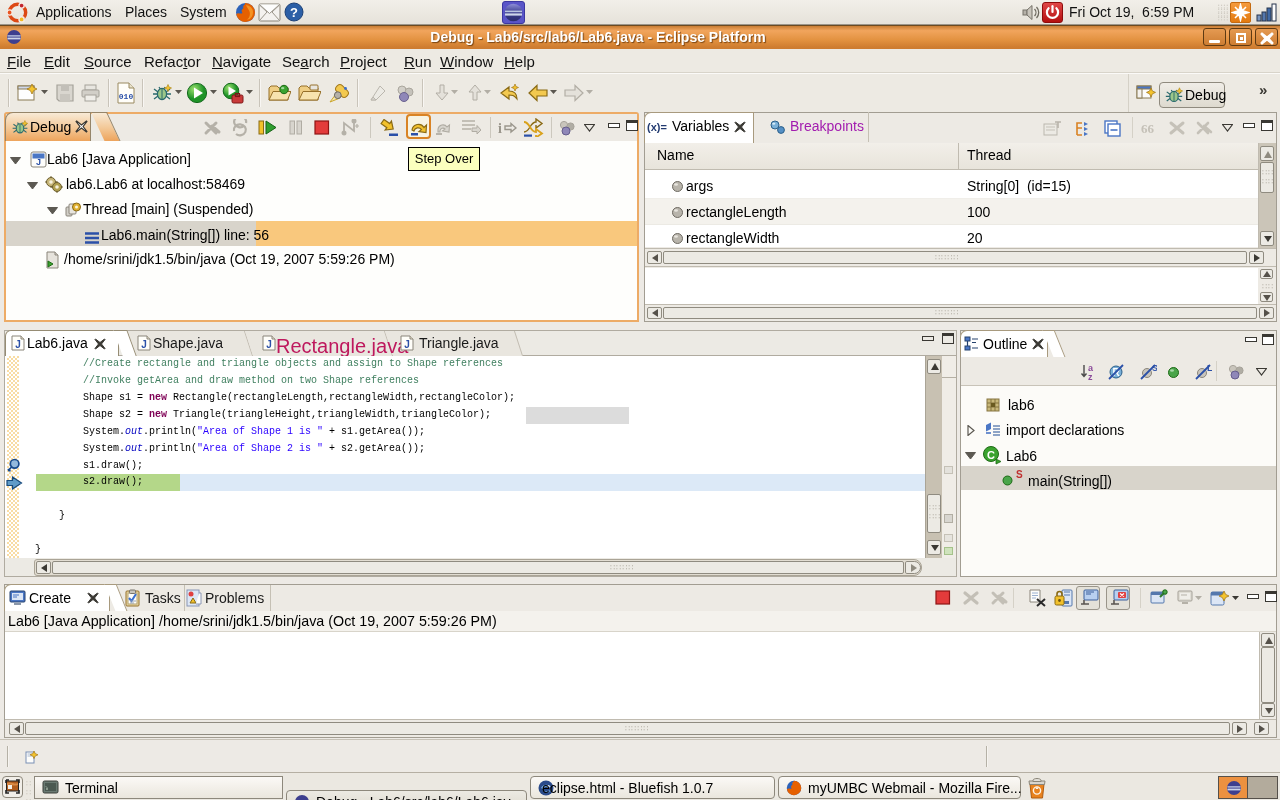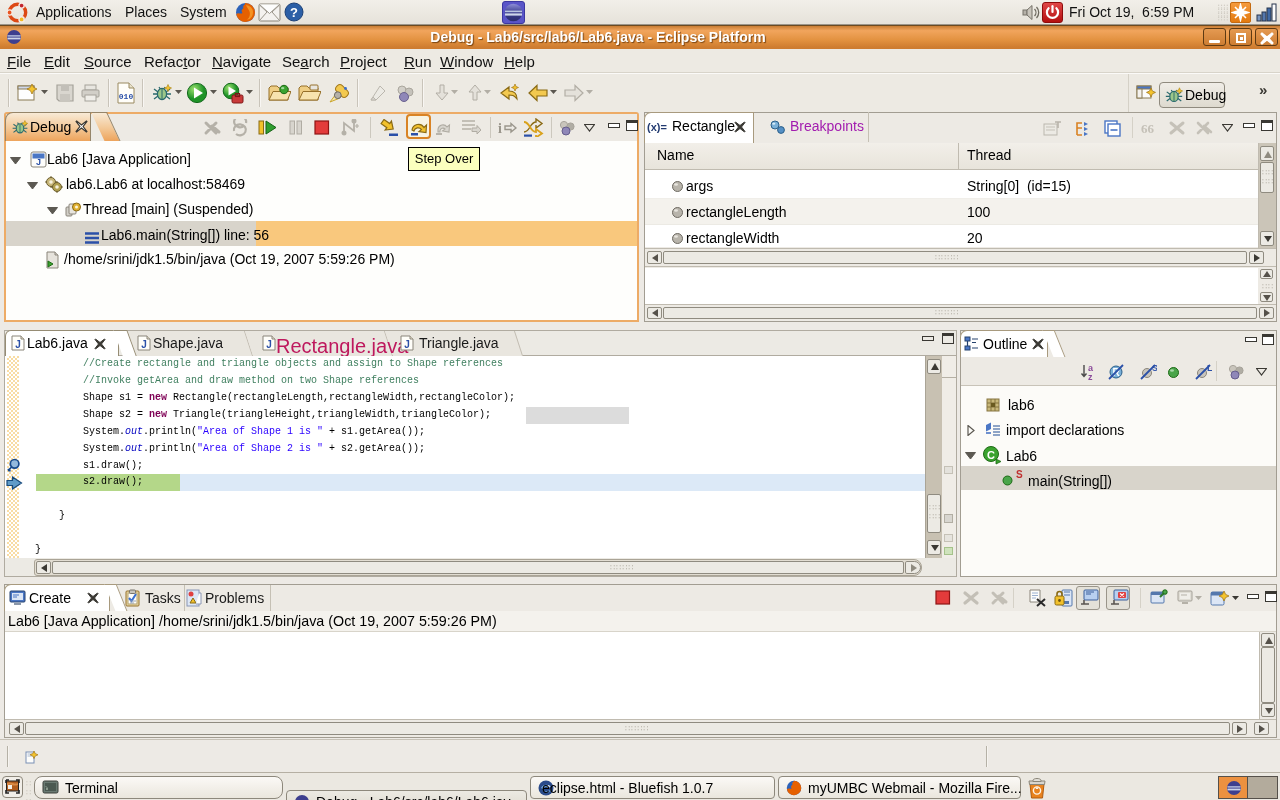--- a/index.html
+++ b/index.html
@@ -438,21 +438,21 @@
 <div class="abs" style="left:408px;top:147px;width:72px;height:24px;background:#fbffbe;border:1px solid #000;font-size:13px;color:#000;line-height:22px;text-align:center;z-index:30">Step Over</div>
 
 <div class="abs" style="left:644px;top:112px;width:633px;height:210px;">
  <div class="abs" style="left:0;top:0;width:633px;height:210px;border:1px solid #a29d92;"></div>
  <div class="abs" style="left:1px;top:1px;width:631px;height:29px;background:#edeae4;"></div>
 
  <div class="abs" style="left:0px;top:0px;width:110px;height:31px;background:#fff;border:1px solid #a89a7e;border-bottom:none;border-radius:7px 0 0 0;"></div>
  <svg class="abs" style="left:3px;top:8px" width="22" height="14" viewBox="0 0 22 14">
       <text x="0" y="11" font-size="11" font-weight="bold" fill="#223a70" font-family="Liberation Sans">(x)=</text>
     </svg>
- <span class="abs" style="left:28px;top:6px;font-size:14px">Rectangle</span>
+ <span class="abs" style="left:28px;top:6px;font-size:14px">Variables</span>
  <svg class="abs" style="left:90px;top:9px" width="12" height="12" viewBox="0 0 12 12">
       <path d="M1.5 1 L6 4.5 L10.5 1 L11 1.5 L7.5 6 L11 10.5 L10.5 11 L6 7.5 L1.5 11 L1 10.5 L4.5 6 L1 1.5 z" fill="#3a3833" stroke="#3a3833" stroke-width="1"></path>
     </svg>
 
  <div class="abs" style="left:110px;top:0;width:115px;height:30px;border-right:1px solid #c5c0b4;"></div>
  <svg class="abs" style="left:125px;top:8px" width="18" height="16" viewBox="0 0 18 16">
       <circle cx="6" cy="5" r="4" fill="#7ab0d8" stroke="#2b5f8a"></circle>
       <ellipse cx="4.8" cy="3.8" rx="1.6" ry="1" fill="#d8ecf8"></ellipse>
       <circle cx="12" cy="10" r="3.4" fill="#5590c5" stroke="#2b5f8a"></circle>
     </svg>
@@ -926,21 +926,21 @@
 <div class="abs" style="left:0;top:772px;width:1280px;height:28px;background:#ebe8e1;border-top:1px solid #b5afa3;">
  <div class="abs" style="left:2px;top:3px;width:21px;height:22px;background:#f1eee8;border:1px solid #8d887c;border-radius:4px;">
   <svg class="abs" style="left:2px;top:2px" width="15" height="15" viewBox="0 0 15 15">
         <rect x="1.5" y="2" width="12" height="10" fill="#b05c1e" stroke="#222"></rect>
         <path d="M2 4 C6 2 10 6 13 4 L13 6 C8 8 5 4 2 7 z" fill="#d98a45"></path>
         <rect x="3" y="6" width="4" height="4" fill="#f4f1ea"></rect>
         <path d="M1 1 L4 1 M1 1 L1 4 M11 1 L14 1 L14 4 M1 11 L1 14 L4 14 M14 11 L14 14 L11 14" stroke="#222" stroke-width="1.6" fill="none"></path>
       </svg>
  </div>
  <div class="abs grip" style="left:26px;top:6px;color:#c2bdb2">∷<br>∷<br>∷</div>
- <div class="abs" style="left:34px;top:3px;width:249px;height:23px;background:linear-gradient(#fbf9f6,#eae6dd);border:1px solid #8d887c;border-radius:8px;">
+ <div class="abs" style="left:34px;top:3px;width:249px;height:23px;background:linear-gradient(#fbf9f6,#eae6dd);border:1px solid #8d887c;border-radius:0;">
   <svg class="abs" style="left:7px;top:3px" width="17" height="15" viewBox="0 0 17 15">
         <rect x="1" y="1" width="15" height="12" rx="1.5" fill="#6a7a72" stroke="#3a3e38"></rect>
         <rect x="3" y="3" width="11" height="8" fill="#4a5850"></rect>
         <path d="M4 9 L6 9 M4 6.5 L5 7.5" stroke="#c8d8c8" stroke-width="1"></path>
       </svg>
   <span class="abs" style="left:30px;top:3px;font-size:14px">Terminal</span>
  </div>
  <div class="abs" style="left:286px;top:17px;width:241px;height:23px;background:linear-gradient(#eceae3,#ddd8cc);border:1px solid #8d887c;border-radius:4px;">
   <svg class="abs" style="left:7px;top:3px" width="16" height="16" viewBox="0 0 16 16">
         <circle cx="8" cy="8" r="7" fill="#3d3f8f"></circle>

